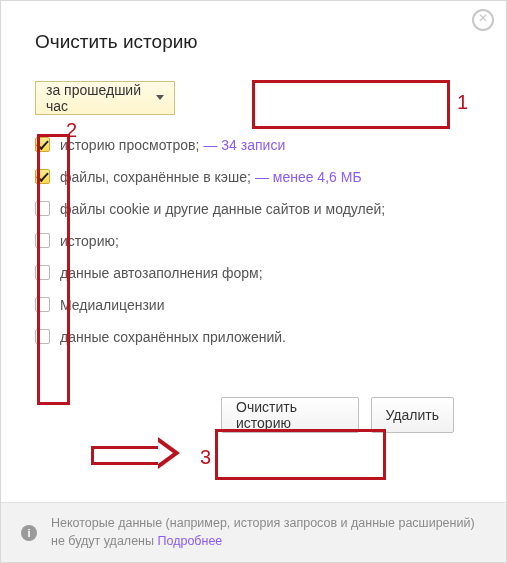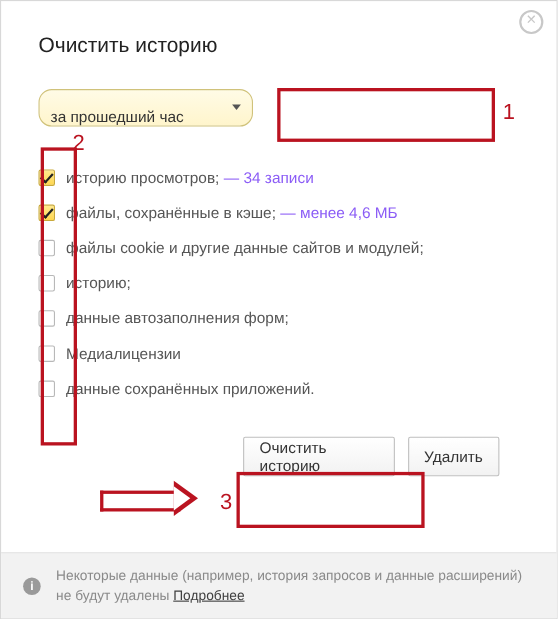--- a/index.html
+++ b/index.html
@@ -2,47 +2,47 @@
 <html><head>
 <meta charset="utf-8">
 <style>
 html,body{margin:0;padding:0;font-family:Arial,Helvetica,sans-serif;font-size:14px;color:#333;background:#f5f5f5}
 .dialog{width:507px;height:563px;background:#fff;position:relative;box-sizing:border-box;border:1px solid #d8d8d8;box-shadow:0 0 8px rgba(0,0,0,.08)}
 .closex{position:absolute;top:8px;right:12px;width:18px;height:18px;border:2px solid #c8c8c8;border-radius:50%;color:#c8c8c8;font-size:12px;line-height:15px;text-align:center;cursor:pointer}
 .inner{padding:30px 52px 0 34px}
 h1{font-size:19px;font-weight:400;margin:0 0 28px 0;color:#222}
 .row-period{display:flex;align-items:center;margin-bottom:22px;position:relative}
 .period-label{color:#888;font-size:14px;margin-right:6px}
-.select{width:195px;height:34px;border:1px solid #d0c27a;background:linear-gradient(#fffbe6,#fff5cc);border-radius:12px;display:flex;align-items:flex-end;padding:0 10px;box-sizing:border-box;position:relative}
+.select{width:140px;height:34px;border:1px solid #d0c27a;background:linear-gradient(#fffbe6,#fff5cc);border-radius:0;display:flex;align-items:flex-start;padding:0 10px;box-sizing:border-box;position:relative}
 .select .chev{position:absolute;right:10px;top:13px;width:0;height:0;border-left:4px solid transparent;border-right:4px solid transparent;border-top:5px solid #555}
 .hl1{position:absolute;border:3px solid #ba1320;pointer-events:none}
 .hl-select{left:251px;top:79px;width:192px;height:43px}
 .num{position:absolute;color:#ba1320;font-size:20px}
 .num1{left:456px;top:90px}
 .num2{left:65px;top:118px}
 .num3{left:199px;top:445px}
 .list{margin-top:6px}
-.item{display:flex;align-items:flex-end;height:32px}
+.item{display:flex;align-items:flex-start;height:32px}
 .cb{width:15px;height:15px;border:1px solid #b8b8b8;border-radius:2px;margin-right:10px;box-sizing:border-box;display:flex;align-items:center;justify-content:center;flex-shrink:0}
 .cb.checked{background:linear-gradient(#ffe98f,#ffd750);border-color:#c9a93a}
 .cb.checked::after{content:"";width:9px;height:5px;border-left:2px solid #222;border-bottom:2px solid #222;transform:rotate(-48deg);margin-top:-3px}
 .lbl{color:#555}
 .extra{color:#8b5cf6;margin-left:4px}
 .hl-cbcol{left:36px;top:133px;width:27px;height:265px}
 .btnrow{display:flex;align-items:center;margin-top:36px;margin-left:186px;gap:12px}
 .btn{height:34px;padding:0 14px;background:linear-gradient(#fff,#f2f2f2);border:1px solid #bfbfbf;border-radius:2px;display:flex;align-items:center;cursor:pointer;font-size:14px;color:#333}
 .hl-btn{left:214px;top:428px;width:165px;height:45px}
 .arrow{position:absolute;left:90px;top:438px;width:95px;height:28px}
 .arrow .shaft{position:absolute;left:0;top:7px;width:70px;height:13px;border:3px solid #ba1320;border-right:none}
 .arrow .head{position:absolute;left:67px;top:-2px;width:0;height:0;border-top:16px solid transparent;border-bottom:16px solid transparent;border-left:22px solid #ba1320}
 .arrow .headin{position:absolute;left:67px;top:3px;width:0;height:0;border-top:11px solid transparent;border-bottom:11px solid transparent;border-left:15px solid #fff}
 .footer{position:absolute;left:0;right:0;bottom:0;height:60px;background:#f2f2f2;border-top:1px solid #e4e4e4;display:flex;align-items:center;padding:0 20px;box-sizing:border-box}
 .info-ico{width:16px;height:16px;border-radius:50%;background:#9a9a9a;color:#fff;font-size:11px;font-weight:bold;display:flex;align-items:center;justify-content:center;margin-right:14px;flex-shrink:0}
 .footer-text{color:#8a8a8a;font-size:12.5px;line-height:1.4}
-.footer-text a{color:#404040;text-decoration:underline;cursor:pointer}
+.footer-text a{color:#8b5cf6;cursor:pointer}
 </style>
 </head>
 <body>
 
 <div class="dialog">
 
   <div class="closex">✕</div>
 
   <div class="inner">
     <h1>Очистить историю</h1>

